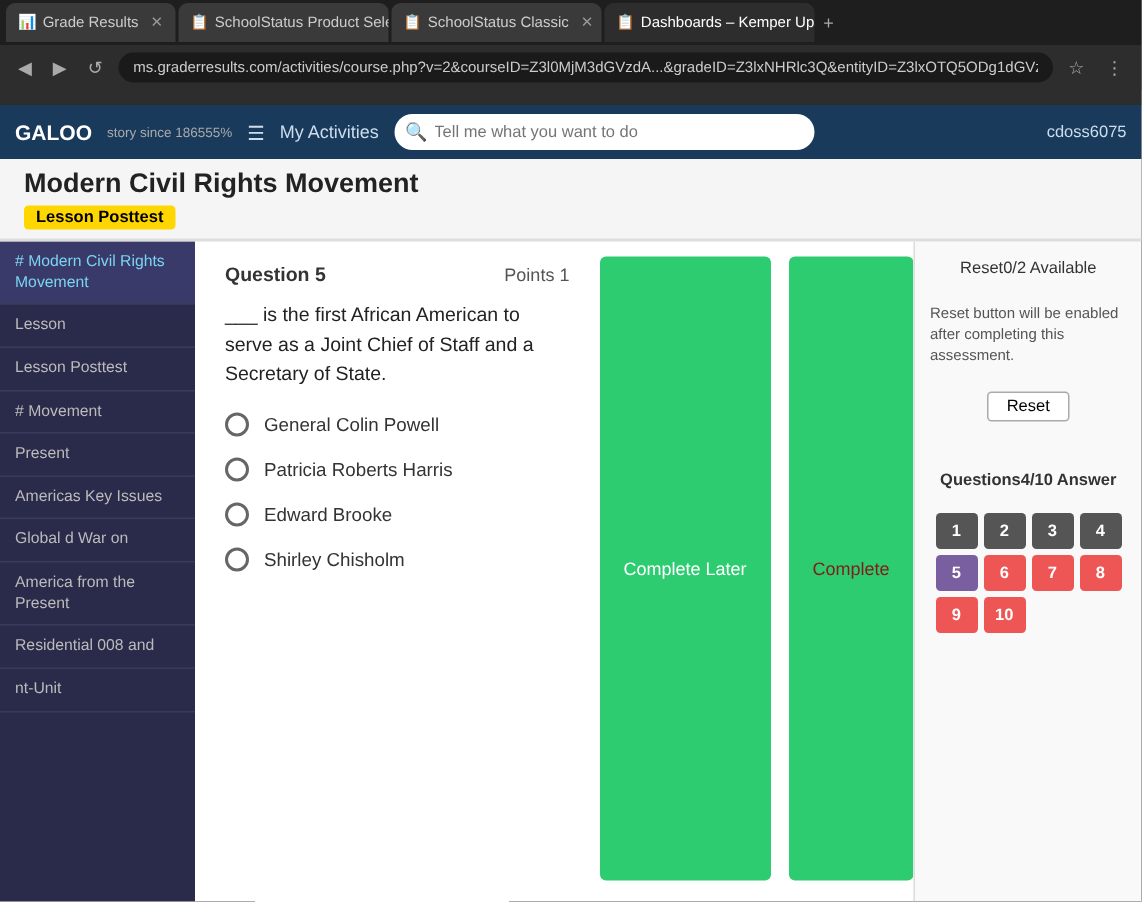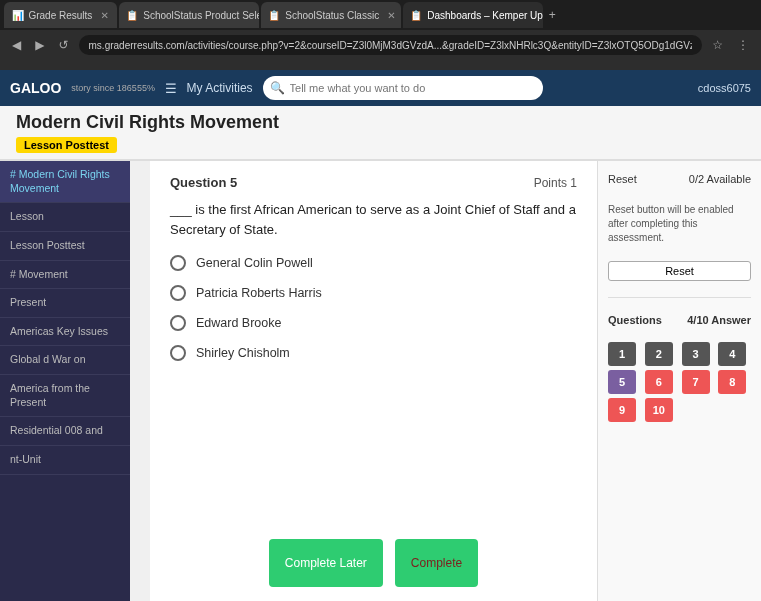--- a/index.html
+++ b/index.html
@@ -175,23 +175,22 @@
     }
     .sidebar-item.active {
       color: #7ad4f0;
     }
 
     
     .content-area {
       flex: 1;
       background: #fff;
       display: flex;
-      flex-direction: column;
+      flex-direction: row;
       overflow: hidden;
-      margin-left: 20px;
     }
 
     
     .question-area {
       flex: 1;
       padding: 14px 20px;
       overflow-y: auto;
     }
     .question-header {
       display: flex;
@@ -254,31 +253,32 @@
       color: #7f1d1d;
       border: none;
       border-radius: 4px;
       padding: 7px 16px;
       font-size: 12px;
       cursor: pointer;
     }
 
     
     .right-panel {
-      width: 164px;
+      width: 152px;
       background: #f9f9f9;
       border-left: 1px solid #ddd;
       padding: 12px 10px;
       display: flex;
       flex-direction: column;
       gap: 10px;
       font-size: 11px;
       color: #333;
       overflow-y: auto;
       flex-shrink: 0;
+      align-items: center;
     }
     .reset-section {
       display: flex;
       justify-content: space-between;
       align-items: center;
       margin-bottom: 4px;
     }
     .reset-label {
       font-size: 11px;
       color: #333;

